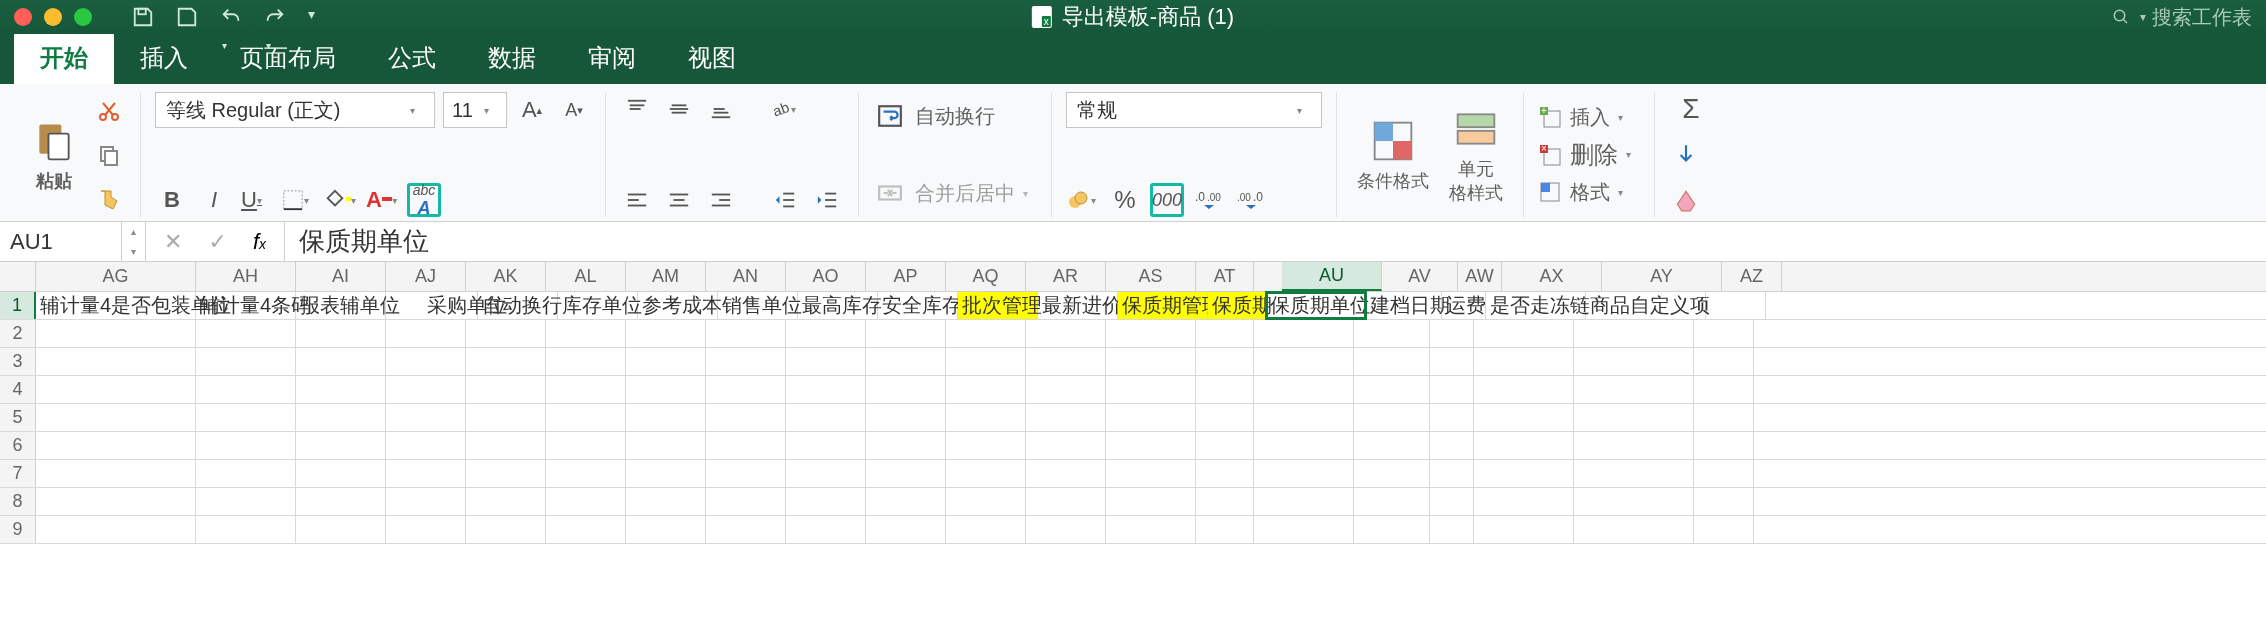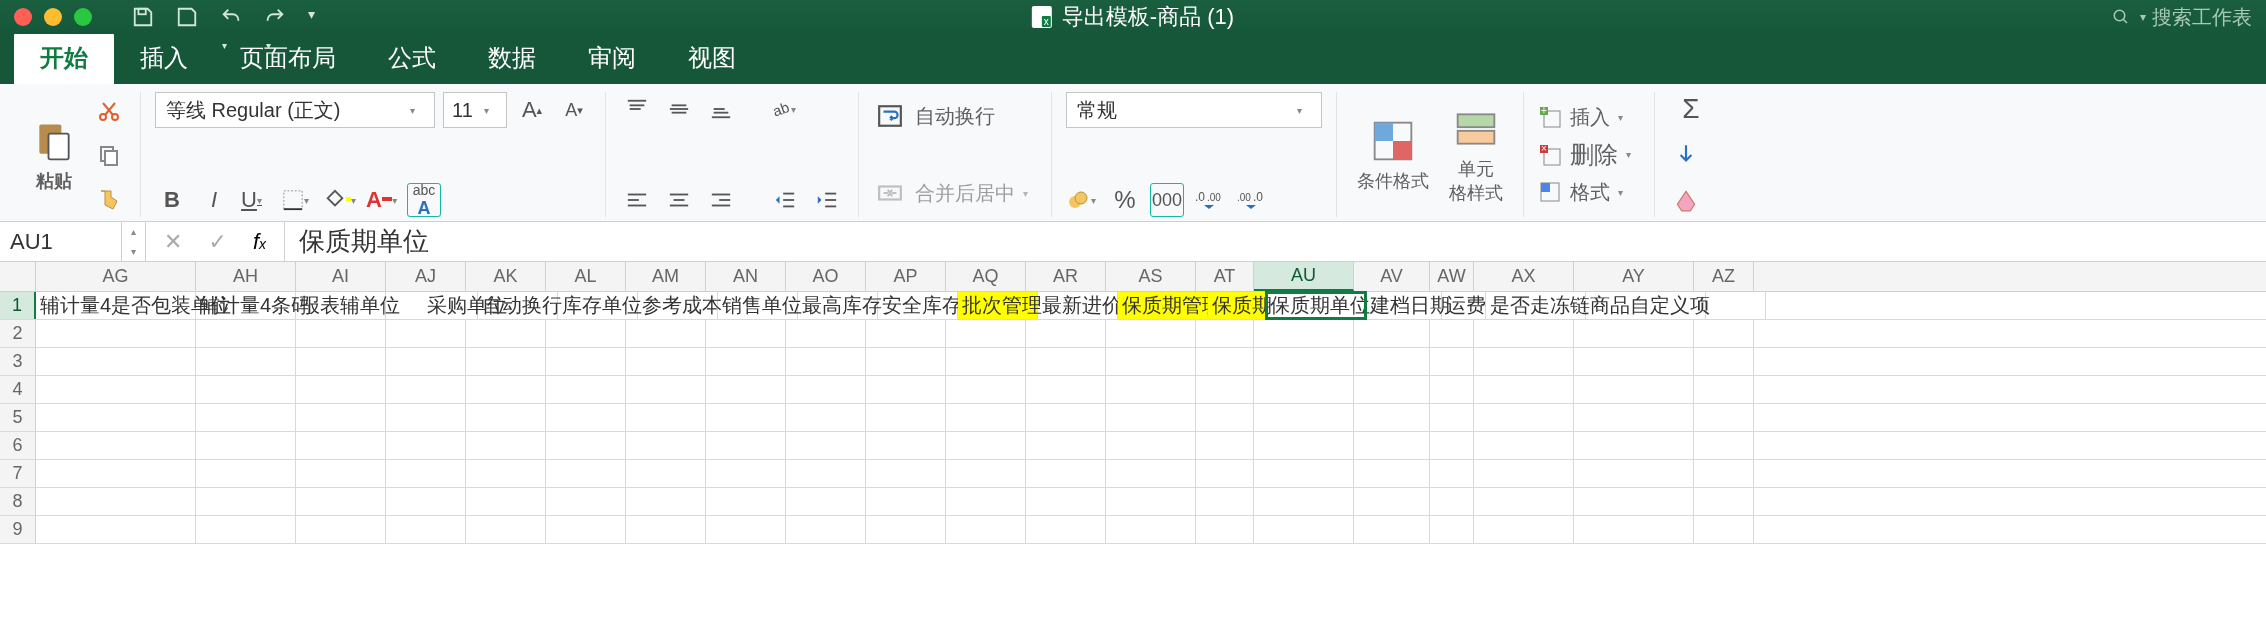--- a/index.html
+++ b/index.html
@@ -24,21 +24,21 @@
   .tabbar { height: 50px; background: #16573a; display: flex; align-items: flex-end; padding-left: 14px; gap: 0; }
   .tab { padding: 10px 26px; color: #fff; font-size: 24px; cursor: pointer; }
   .tab.active { background: #fff; color: #107c41; font-weight: 600; border-radius: 4px 4px 0 0; }
 
   
   .ribbon { height: 138px; background: #f8f9fa; border-bottom: 1px solid #d0d0d0; display: flex; padding: 8px 10px 4px 10px; }
   .group { display: flex; flex-direction: column; justify-content: space-between; padding: 0 14px; border-right: 1px solid #e3e3e3; }
   .group:last-child { border-right: none; }
   .rowb { display: flex; align-items: center; gap: 8px; }
   .iconbtn { width: 34px; height: 34px; display: flex; align-items: center; justify-content: center; border: 1px solid transparent; border-radius: 3px; cursor: pointer; color: #555; }
-  .iconbtn.sep { border: 1px solid #14b8a6; }
+  .iconbtn.sep { border: 3px solid #14b8a6; font-style: italic; }
   .lbl { font-size: 18px; text-align: center; color: #606060; }
   .dd { width: 14px; font-size: 10px; color: #888; }
 
   .fontname { width: 280px; height: 36px; border: 1px solid #c5c5c5; background: #fff; display: flex; align-items: center; padding: 0 10px; font-size: 20px; justify-content: space-between; }
   .fontsize { width: 64px; height: 36px; border: 1px solid #c5c5c5; background: #fff; display: flex; align-items: center; padding: 0 8px; font-size: 20px; justify-content: space-between; }
   .colorbar { width: 26px; height: 4px; margin-top: -2px; }
 
   .numfmt { width: 256px; height: 36px; border: 1px solid #c5c5c5; background: #fff; display: flex; align-items: center; padding: 0 10px; font-size: 20px; justify-content: space-between; }
 
   .bigbtn { display: flex; flex-direction: column; align-items: center; gap: 4px; padding: 4px 6px; cursor: pointer; }
@@ -427,21 +427,21 @@
       <div class="ch" style="width: 80px;">AK</div>
       <div class="ch" style="width: 80px;">AL</div>
       <div class="ch" style="width: 80px;">AM</div>
       <div class="ch" style="width: 80px;">AN</div>
       <div class="ch" style="width: 80px;">AO</div>
       <div class="ch" style="width: 80px;">AP</div>
       <div class="ch" style="width: 80px;">AQ</div>
       <div class="ch" style="width: 80px;">AR</div>
       <div class="ch" style="width: 90px;">AS</div>
       <div class="ch" style="width: 58px;">AT</div>
-      <div class="ch sel" style="width: 100px;">AU</div>
+      <div class="ch sel" style="width: 100px; margin-left: 28px;">AU</div>
       <div class="ch" style="width: 76px;">AV</div>
       <div class="ch" style="width: 44px;">AW</div>
       <div class="ch" style="width: 100px;">AX</div>
       <div class="ch" style="width: 120px;">AY</div>
       <div class="ch" style="width: 60px;">AZ</div>
     </div>
   <div class="rows" id="rows">
       <div class="row">
         <div class="rh sel">1</div>
         <div class="cell" style="width: 160px;">辅计量4是否包装单位</div>

